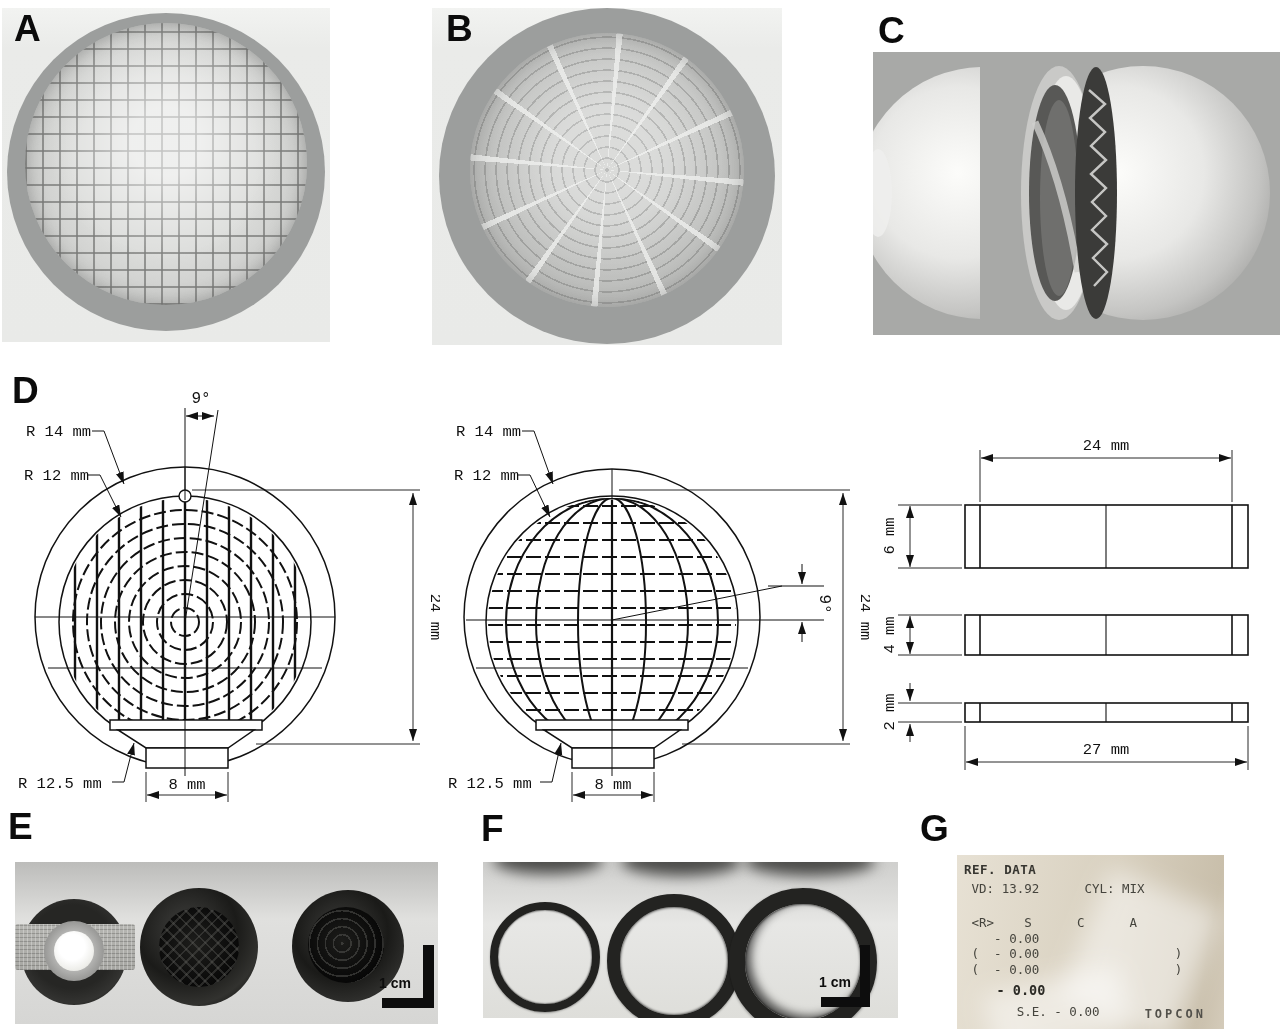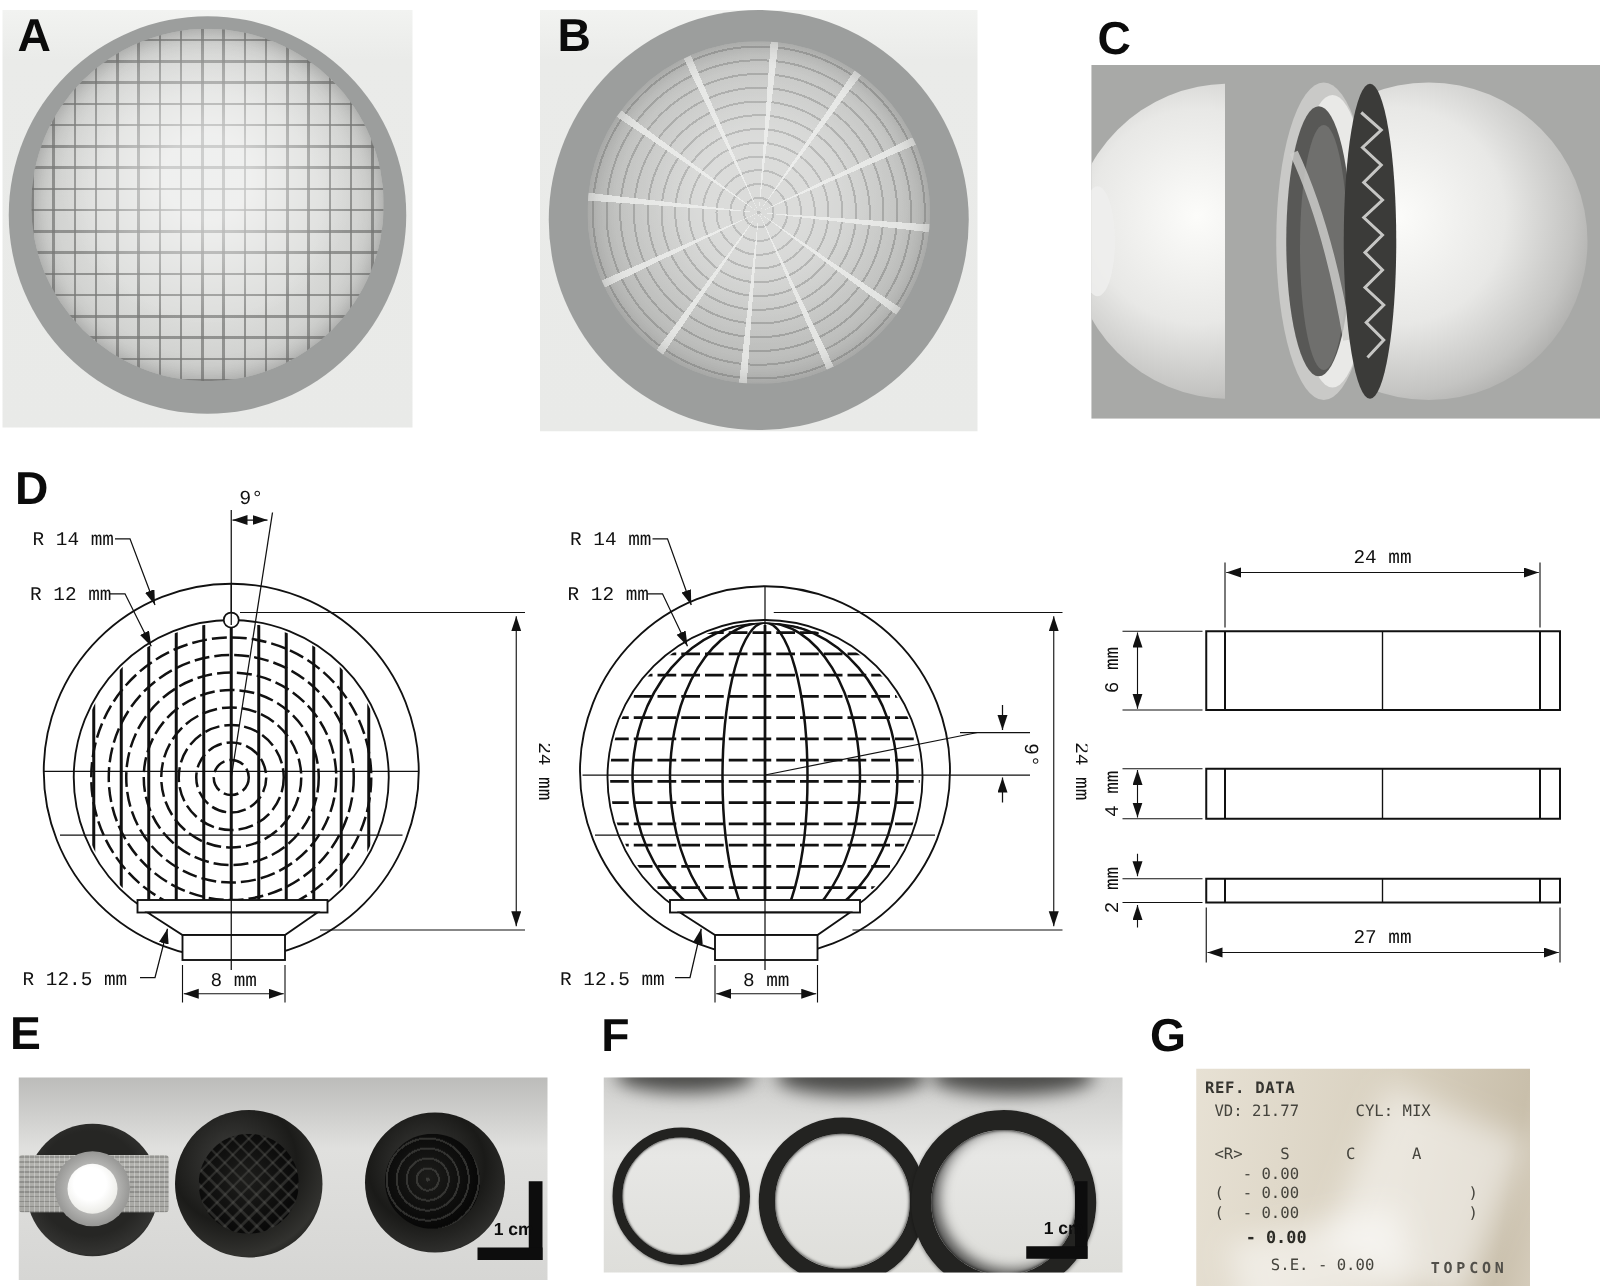--- a/index.html
+++ b/index.html
@@ -45,21 +45,21 @@
       radial-gradient(circle at 45% 45%, #1c1c1a, #030303 85%);}
   .tape{position:absolute;background:
       repeating-linear-gradient(90deg, rgba(255,255,255,.28) 0 1px, rgba(0,0,0,0) 1px 4px),
       repeating-linear-gradient(0deg, rgba(0,0,0,.18) 0 1px, rgba(0,0,0,0) 1px 4px),
       linear-gradient(#b6b6b2,#a7a7a3);border-radius:3px;}
   .lensouter{position:absolute;border-radius:50%;background:radial-gradient(circle, #b6b6b4 0 45%, #8e8e8c 78%, #757573);}
   .lensinner{position:absolute;border-radius:50%;background:radial-gradient(circle at 45% 40%, #ffffff 0 40%, #eeeeea 70%, #cfcfcb);}
   .ring{position:absolute;border-radius:50%;background:transparent;}
   .blob{position:absolute;border-radius:50%;background:#4c4c4a;filter:blur(7px);}
   .sb{position:absolute;background:#0d0d0d;}
-  .sbtext{position:absolute;font:700 14px "Liberation Sans",sans-serif;color:#0d0d0d;margin-left:16px;}
+  .sbtext{position:absolute;font:700 14px "Liberation Sans",sans-serif;color:#0d0d0d;}
   
   .photoG{position:absolute;background:linear-gradient(100deg,#e7e1d4,#d8d0bf 55%,#c9bfab 90%,#d4cbba);overflow:hidden;}
   .glight{position:absolute;background:rgba(255,255,255,.5);filter:blur(12px);}
   .rl{white-space:pre;font:12.5px "DejaVu Sans Mono",monospace;color:#45443d;line-height:15.5px;position:relative;}
   .rl.t{font-weight:700;color:#363530;letter-spacing:.5px;}
   .rl.b{font-weight:700;font-size:13.5px;color:#2c2b26;}
   .brand{position:absolute;right:18px;bottom:8px;font:600 12px "DejaVu Sans Mono",monospace;
          letter-spacing:3px;color:#52504a;}
 </style>
 </head>
@@ -360,21 +360,21 @@
   <div class="sb" style="left:338px;top:135px;width:49px;height:10px;"></div>
   <div class="sbtext" style="left:336px;top:112px;">1 cm</div>
 </div>
 <div class="plabel" style="left:481px;top:810px;">F</div>
 
 <div class="photoG" style="left:957px;top:855px;width:267px;height:174px;">
   <div class="glight" style="right:24px;top:30px;width:120px;height:140px;transform:rotate(22deg);"></div>
   <div class="glight" style="left:30px;bottom:-20px;width:140px;height:70px;transform:rotate(-12deg);"></div>
   <div class="abs" style="left:7px;top:7px;">
     <div class="rl t">REF. DATA</div>
-    <div class="rl" style="margin-top:3px;"> VD: 21.77      CYL: MIX</div>
+    <div class="rl" style="margin-top:3px;"> VD: 13.92      CYL: MIX</div>
     <div class="rl" style="margin-top:19px;"> &lt;R&gt;    S      C      A</div>
     <div class="rl">    - 0.00</div>
     <div class="rl"> (  - 0.00                  )</div>
     <div class="rl"> (  - 0.00                  )</div>
     <div class="rl b" style="margin-top:6px;">    - 0.00</div>
     <div class="rl" style="margin-top:5px;">       S.E. - 0.00</div>
   </div>
   <div class="brand">TOPCON</div>
 </div>
 <div class="plabel" style="left:920px;top:810px;">G</div>

